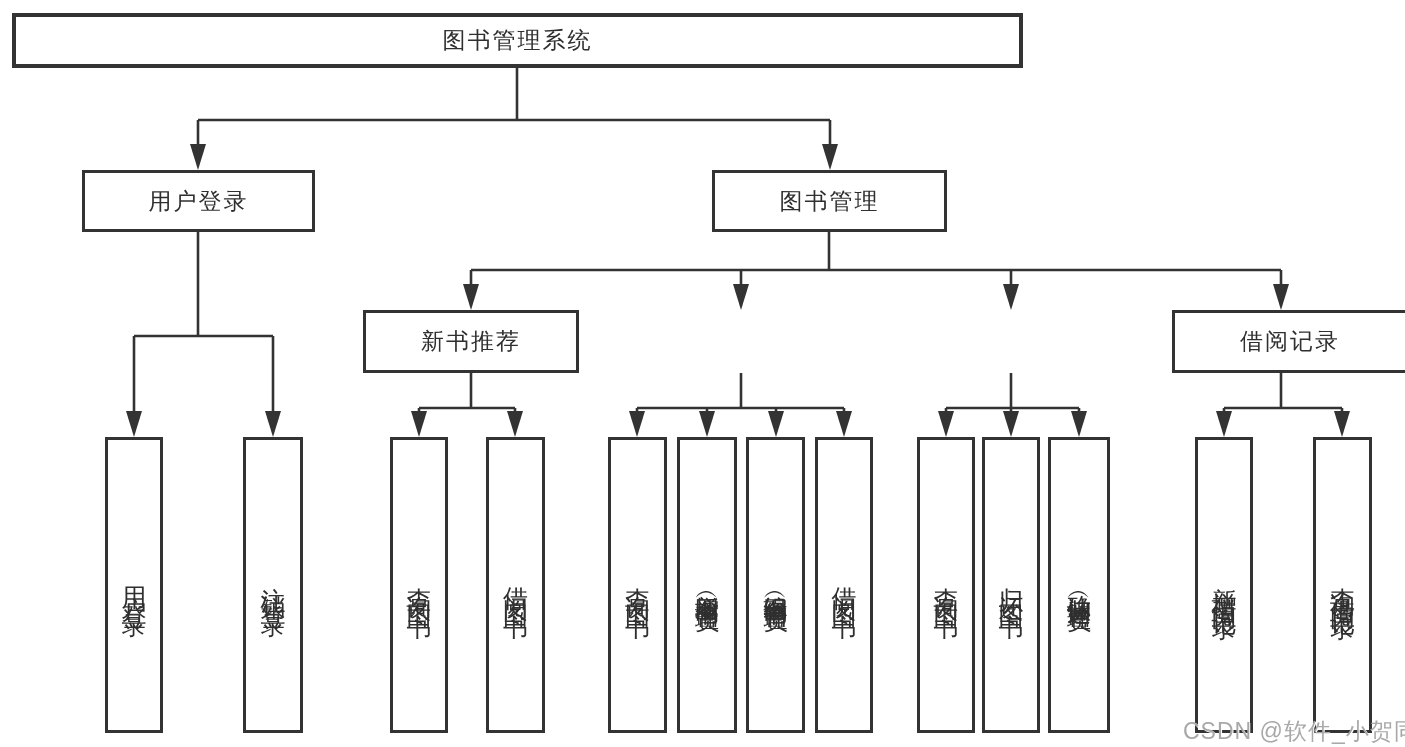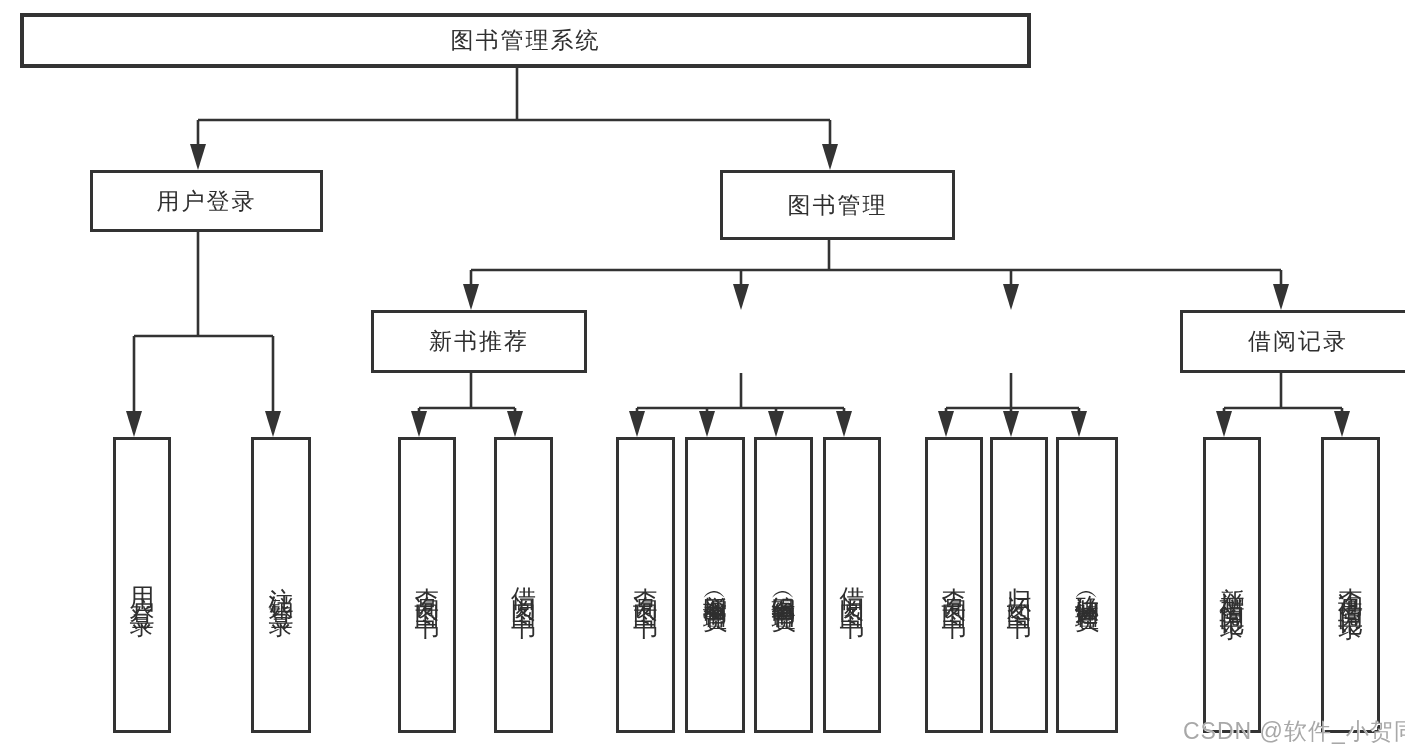--- a/index.html
+++ b/index.html
@@ -23,21 +23,20 @@
   .box {
     position: absolute;
     box-sizing: border-box;
     border: 3px solid #333333;
     background: #ffffff;
     display: flex;
     align-items: center;
     justify-content: center;
     color: #2f2f2f;
     text-align: center;
-    margin-left: 8px;
   }
   .h-label {
     font-size: 23px;
     letter-spacing: 2px;
     white-space: nowrap;
   }
   .v-box {
     writing-mode: vertical-rl;
     text-orientation: mixed;
     font-size: 25px;
@@ -129,21 +128,21 @@
     </g>
   </svg>
 
   <div class="box" style="left:12px;top:13px;width:1011px;height:55px;border-width:4px;">
     <span class="h-label">图书管理系统</span>
   </div>
 
   <div class="box" style="left:82px;top:170px;width:233px;height:62px;">
     <span class="h-label">用户登录</span>
   </div>
-  <div class="box" style="left:712px;top:170px;width:235px;height:70px;">
+  <div class="box" style="left:712px;top:170px;width:235px;height:62px;">
     <span class="h-label">图书管理</span>
   </div>
 
   <div class="box" style="left:363px;top:310px;width:216px;height:63px;">
     <span class="h-label">新书推荐</span>
   </div>
   <div class="box" style="left:1172px;top:310px;width:236px;height:63px;">
     <span class="h-label">借阅记录</span>
   </div>
 

